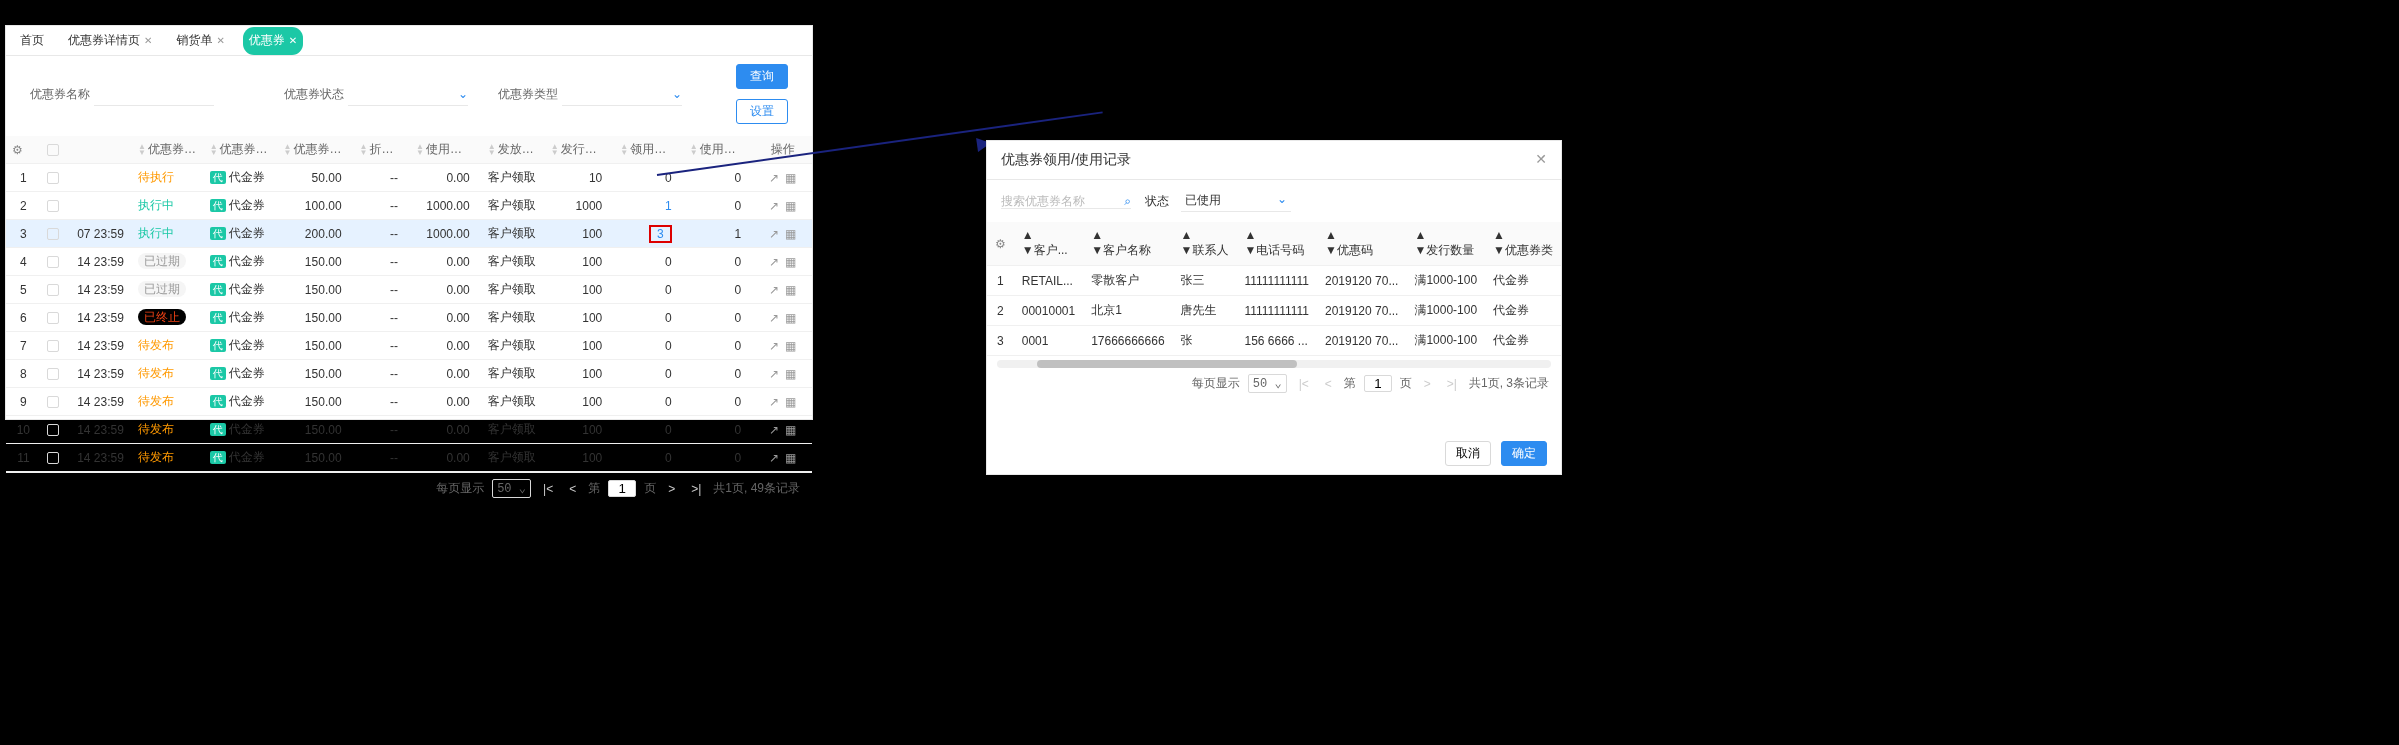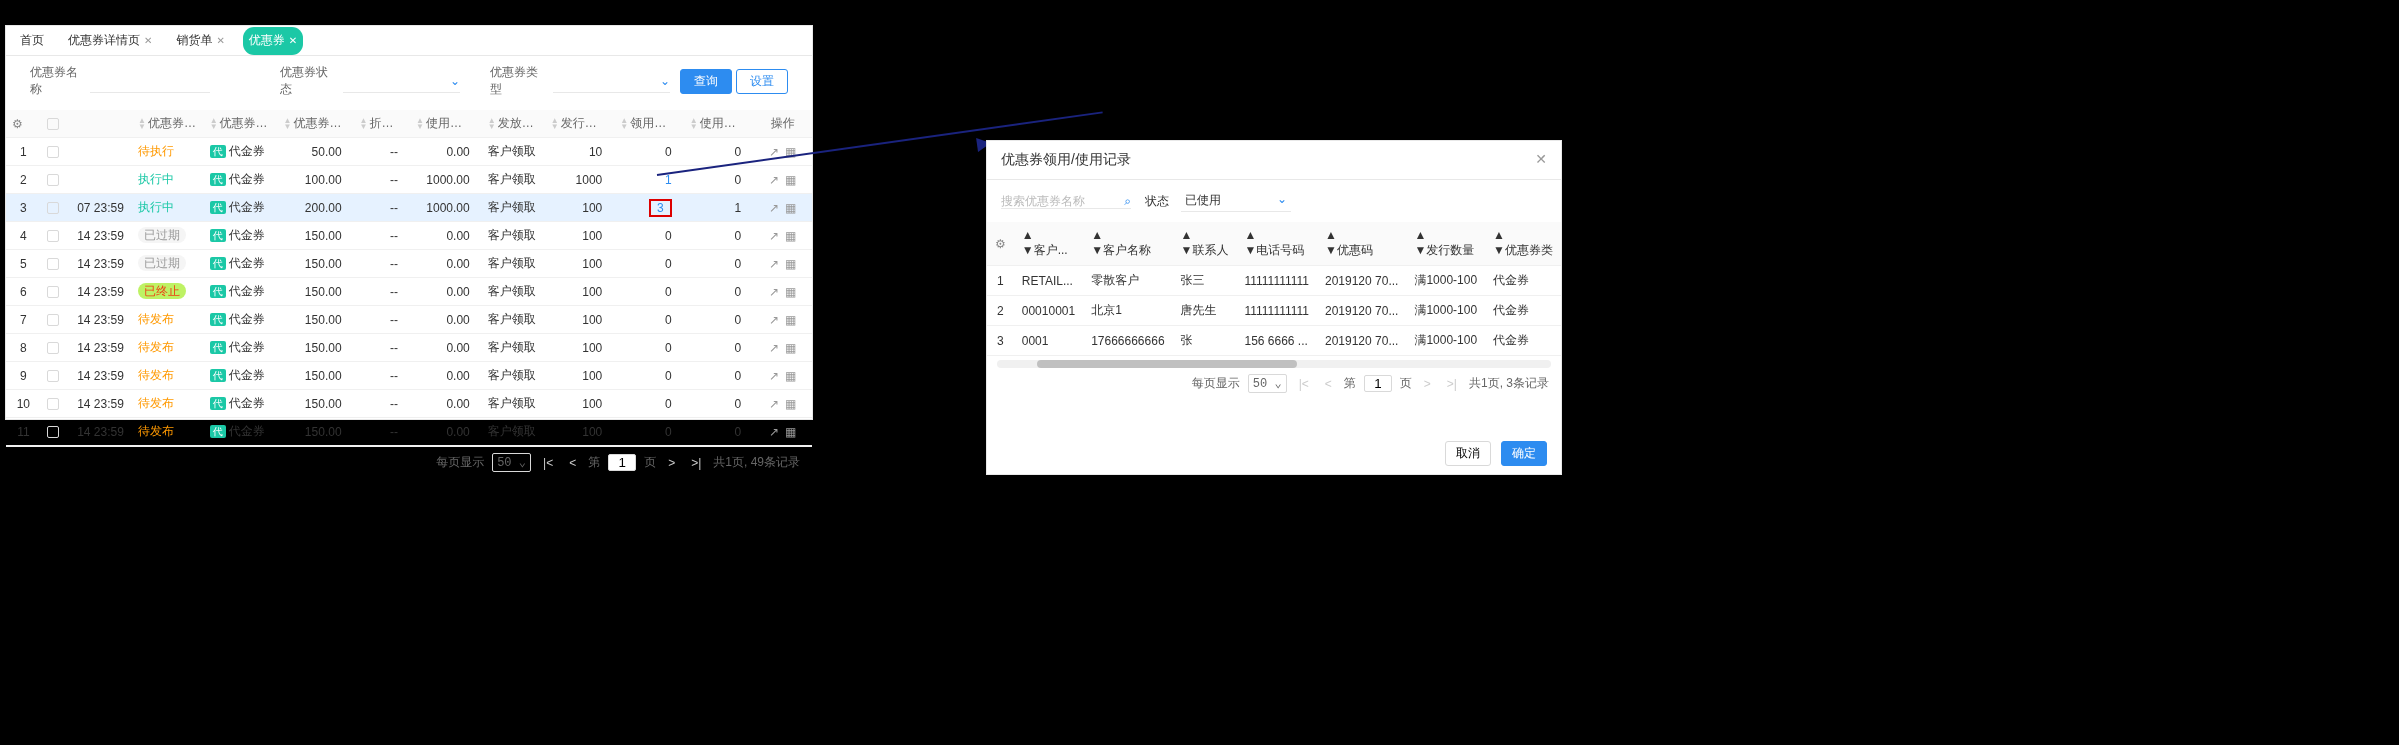--- a/index.html
+++ b/index.html
@@ -23,33 +23,33 @@
 .btn { padding: 3px 10px; border-radius: 3px; border: 1px solid #d9d9d9; background: #fff; cursor: pointer; font-size: 12px; }
 .btn-primary { background: #2d8cf0; border-color: #2d8cf0; color: #fff; }
 .btn-ghost { border-color: #2d8cf0; color: #2d8cf0; }
 .btn-disabled { color: #bbb; border-color: #eee; }
 
 .filter-bar { display: flex; align-items: center; padding: 8px 24px 12px 24px; gap: 10px; }
 .filter-group { display: flex; align-items: center; gap: 4px; }
 .filter-label { color: #666; }
 .filter-input { border: none; border-bottom: 1px solid #e8e8e8; width: 120px; height: 24px; padding: 0 4px; }
 .filter-select { border: none; border-bottom: 1px solid #e8e8e8; width: 120px; height: 24px; display: flex; justify-content: flex-end; align-items: center; color: #2d8cf0; cursor: pointer; }
-.filter-actions { margin-left: auto; display: flex; flex-direction: row; gap: 4px; }
+.filter-actions { margin-left: auto; display: flex; flex-direction: column; gap: 10px; }
 
 .table-wrap { overflow: hidden; }
 .table { width: 100%; border-collapse: collapse; table-layout: fixed; }
 .table th, .table td { padding: 5px 6px; text-align: left; border-bottom: 1px solid #f0f0f0; white-space: nowrap; overflow: hidden; text-overflow: ellipsis; }
 .table th { background: #fafafa; font-weight: 500; color: #666; position: relative; }
 .table th .sort { color: #ccc; font-size: 8px; margin-right: 2px; display: inline-block; line-height: 6px; vertical-align: middle; }
 .table .num-col { text-align: right; padding-right: 12px; }
 .table tbody tr.highlight { background: #e6f2ff; }
 .status-warn { color: #ff9900; }
 .status-run { color: #1bc8a6; }
 .status-exp { background: #f5f5f5; color: #999; border-radius: 8px; padding: 1px 6px; }
-.status-end { background: #bef264; color: #ed4014; border-radius: 8px; padding: 1px 6px; }
+.status-end { background: #000000; color: #ed4014; border-radius: 8px; padding: 1px 6px; }
 .type-badge { background: #1bc8a6; color: #fff; padding: 1px 3px; border-radius: 2px; font-size: 10px; margin-right: 3px; }
 .checkbox { width: 12px; height: 12px; border: 1px solid #d9d9d9; display: inline-block; vertical-align: middle; border-radius: 2px; }
 .action-icon { color: #999; margin: 0 3px; cursor: pointer; font-size: 12px; }
 .link-num { color: #2d8cf0; cursor: pointer; }
 .red-box { border: 2px solid #d00; padding: 0 6px; }
 
 .pagination { display: flex; align-items: center; justify-content: flex-end; padding: 6px 12px; gap: 8px; border-top: 1px solid #f0f0f0; color: #666; }
 .page-select { border: 1px solid #d9d9d9; padding: 1px 4px; border-radius: 2px; font-family: Liberation Mono, monospace; }
 .page-btn { color: #ccc; cursor: pointer; padding: 0 4px; }
 .page-input { width: 28px; border: 1px solid #d9d9d9; text-align: center; border-radius: 2px; }

